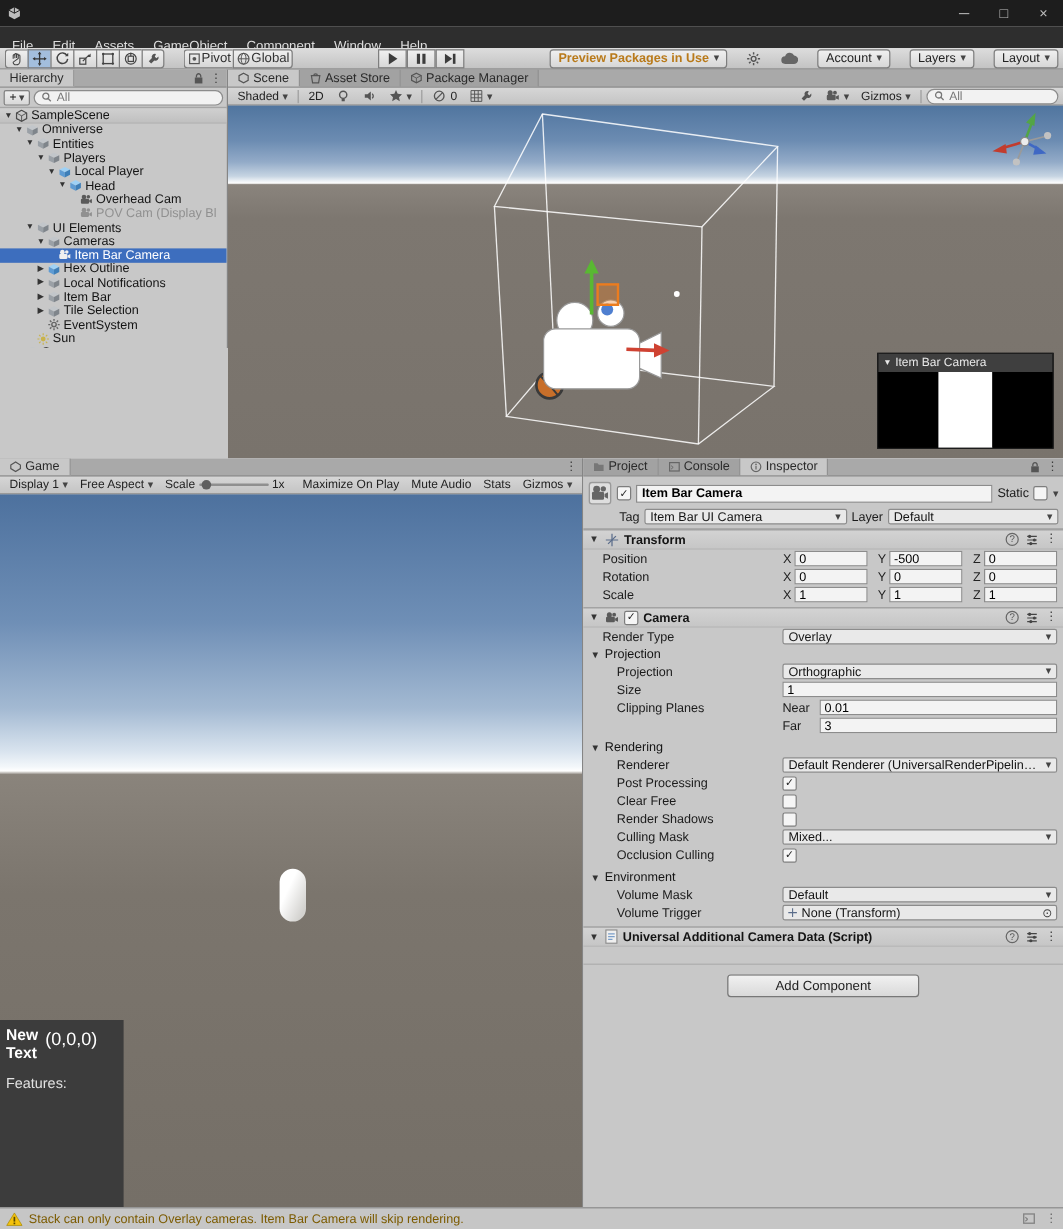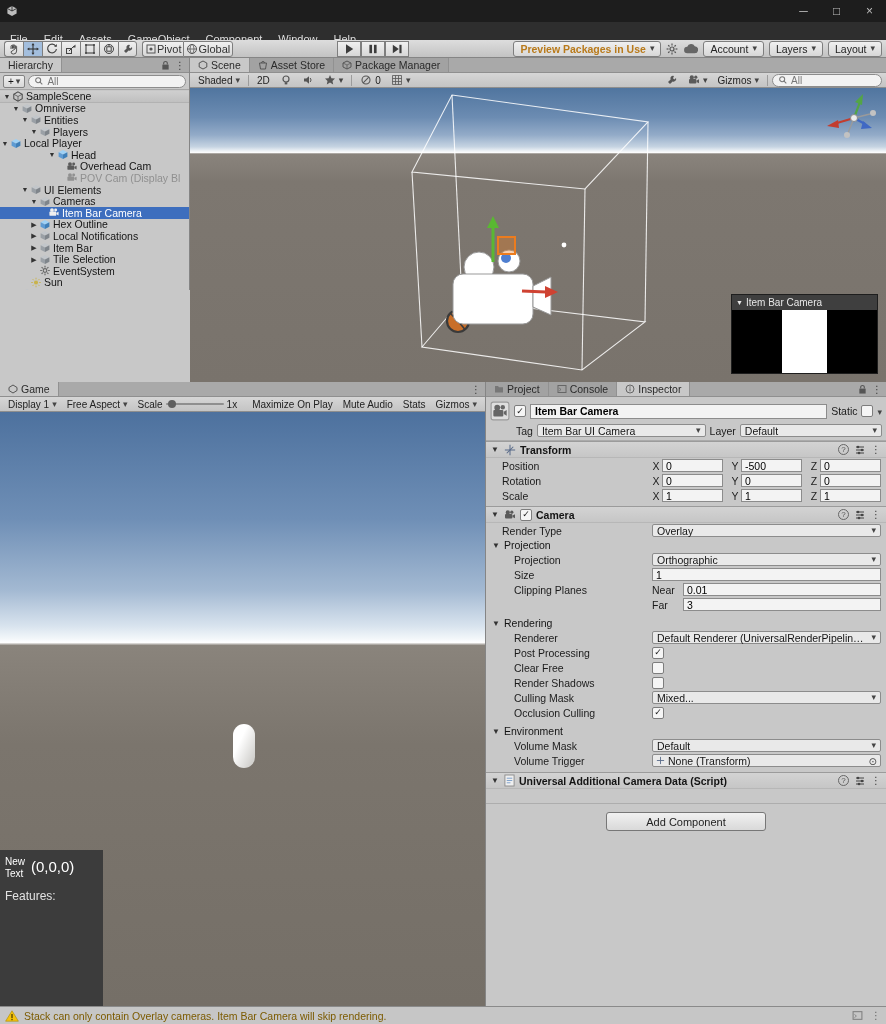--- a/index.html
+++ b/index.html
@@ -9,21 +9,21 @@
 .icon{display:inline-flex;width:12px;height:12px;align-items:center;justify-content:center;flex:0 0 auto}
 .icon svg{width:100%;height:100%}
 
 
 #titlebar{position:absolute;top:0;left:0;right:0;height:22px;background:#1d1d1d;color:#c9c9c9;display:flex;align-items:center;padding-left:6px;gap:6px;font-size:11px}
 #titlebar .title-text{white-space:nowrap;overflow:hidden}
 #titlebar .win-btns{margin-left:auto;display:flex;height:100%}
 #titlebar .win-btn{width:33px;display:flex;align-items:center;justify-content:center;color:#bdbdbd;font-size:12px;cursor:default}
 #menubar{position:absolute;top:22px;left:0;right:0;height:34px;background:#2e2e2e;color:#dedede;display:flex;align-items:center;padding-left:2px}
 #menubar .menu-item{padding:0 8px;line-height:18px}
-#toolbar{position:absolute;top:40px;left:0;right:0;height:18px;background:linear-gradient(#dddddd,#c3c3c3);border-bottom:1px solid #858585;display:flex;align-items:center;padding:0 4px;gap:5px}
+#toolbar{position:absolute;top:40px;left:0;right:0;height:18px;background:linear-gradient(#dddddd,#c3c3c3);border-bottom:1px solid #858585;display:flex;align-items:center;padding:0 4px;gap:16px}
 .tbtn{height:16px;min-width:19px;display:flex;align-items:center;justify-content:center;background:linear-gradient(#f0f0f0,#d7d7d7);border:1px solid #7e7e7e;color:#333;padding:0 2px}
 .tbtn.active{background:#a3bedd}
 .tool-group{display:flex}
 .tool-group .tbtn{border-right-width:0}
 .tool-group .tbtn:first-child{border-radius:3px 0 0 3px}
 .tool-group .tbtn:last-child{border-right-width:1px;border-radius:0 3px 3px 0}
 .dbtn{height:16px;display:flex;align-items:center;gap:4px;background:linear-gradient(#f0f0f0,#d7d7d7);border:1px solid #7e7e7e;border-radius:3px;padding:0 6px;font-size:10.5px;color:#222;white-space:nowrap}
 .caret::after{content:"▾";font-size:9px;color:#444;line-height:1}
 .spacer{flex:1}
 #preview-pkg{color:#b97a1a;font-weight:bold}
@@ -68,21 +68,21 @@
 #cam-preview .cp-body{flex:1;display:flex}
 .cp-black{flex:1.1;background:#000}
 .cp-white{flex:1;background:#fff}
 
 
 #game{position:absolute;left:0;top:382px;width:486px;height:624px;border-right:1px solid #858585;display:flex;flex-direction:column;overflow:hidden}
 #game-viewport{position:relative;flex:1;background:linear-gradient(to bottom,#4d719e 0%,#6f8fb6 18%,#a3b9d2 30%,#d8e3ee 36%,#f3f7fa 38.2%,#ffffff 38.8%,#8a847c 39.3%,#7b756d 56%,#756f67 100%);overflow:hidden}
 #capsule{position:absolute;left:233px;top:312px;width:22px;height:44px;border-radius:11px;background:linear-gradient(115deg,#ffffff 35%,#d3d2cf 85%)}
 #game-overlay{position:absolute;left:0;top:438px;width:103px;height:156px;background:#3c3c3c;color:#fff;padding:6px 5px}
 #game-overlay .ov-top{display:flex;gap:6px;align-items:flex-start}
-#game-overlay .ov-name{font-weight:normal;font-size:10px;line-height:1.15}
+#game-overlay .ov-name{font-weight:bold;font-size:13px;line-height:1.15}
 #game-overlay .ov-coords{font-size:15px;padding-top:2px}
 #game-overlay .ov-features{margin-top:10px;font-size:12px;color:#e2e2e2}
 .slider{display:flex;align-items:center;gap:3px}
 .slider .track{width:58px;height:2px;background:#8f8f8f;position:relative;border-radius:1px}
 .slider .thumb{position:absolute;left:2px;top:-3px;width:8px;height:8px;border-radius:50%;background:#5f5f5f}
 
 
 #inspector{position:absolute;left:486px;top:382px;width:400px;height:624px;background:#c8c8c8;display:flex;flex-direction:column;overflow:hidden}
 #insp-content{flex:1;overflow:hidden;font-size:10.5px;padding-bottom:4px}
 .insp-head{padding:4px 4px 3px 4px;border-bottom:1px solid #aaa}
@@ -366,21 +366,21 @@
         <span class="arr open"></span>
         <span class="icon hicon">
           <svg viewBox="0 0 12 12">
             <path d="M6 1.2 10.8 3.6 6 6 1.2 3.6Z" fill="#c2c6ca"></path>
             <path d="M1.2 3.6 6 6v4.8L1.2 8.4Z" fill="#9aa0a6"></path>
             <path d="M10.8 3.6 6 6v4.8l4.8-2.4Z" fill="#7f858b"></path>
           </svg>
         </span>
         <span class="hlabel">Players</span>
       </div>
-    <div class="hrow" style="">
+    <div class="hrow" style="padding-left:38px">
         <span class="arr open"></span>
         <span class="icon hicon">
           <svg viewBox="0 0 12 12">
             <path d="M6 1.2 10.8 3.6 6 6 1.2 3.6Z" fill="#9fd1f5"></path>
             <path d="M1.2 3.6 6 6v4.8L1.2 8.4Z" fill="#5e9bd3"></path>
             <path d="M10.8 3.6 6 6v4.8l4.8-2.4Z" fill="#3f7fb8"></path>
           </svg>
         </span>
         <span class="hlabel">Local Player</span>
       </div>

